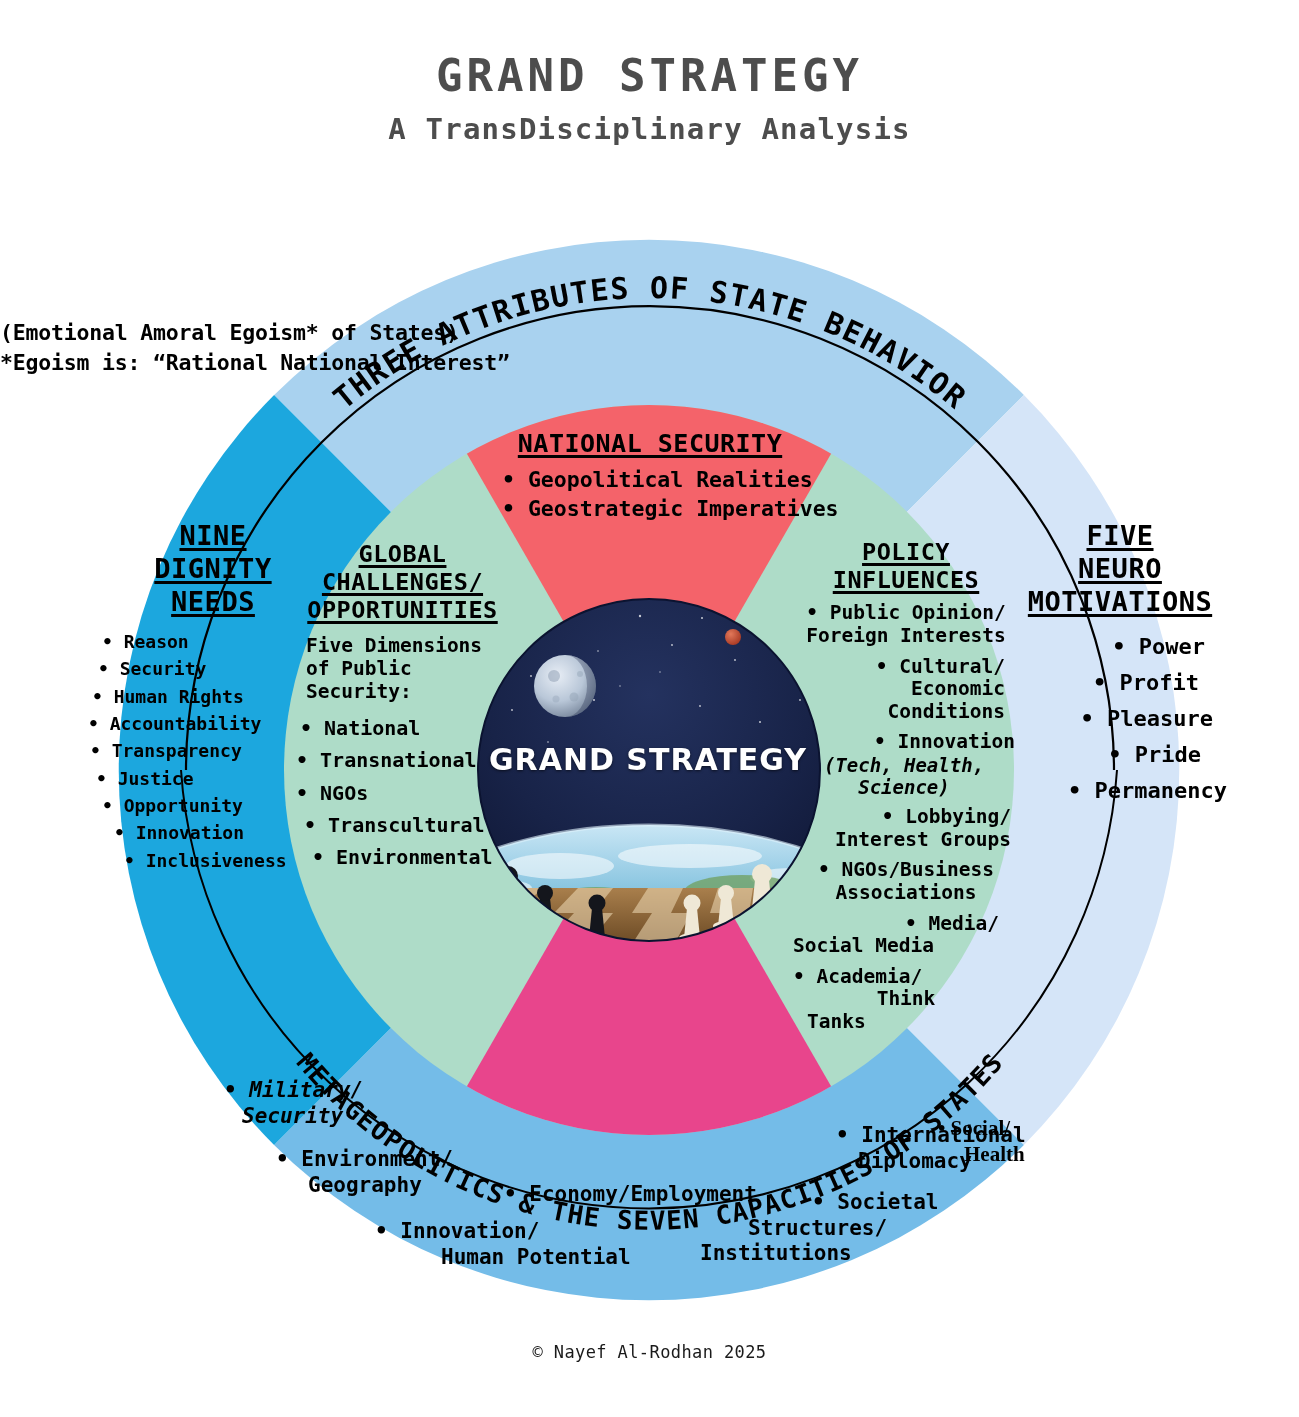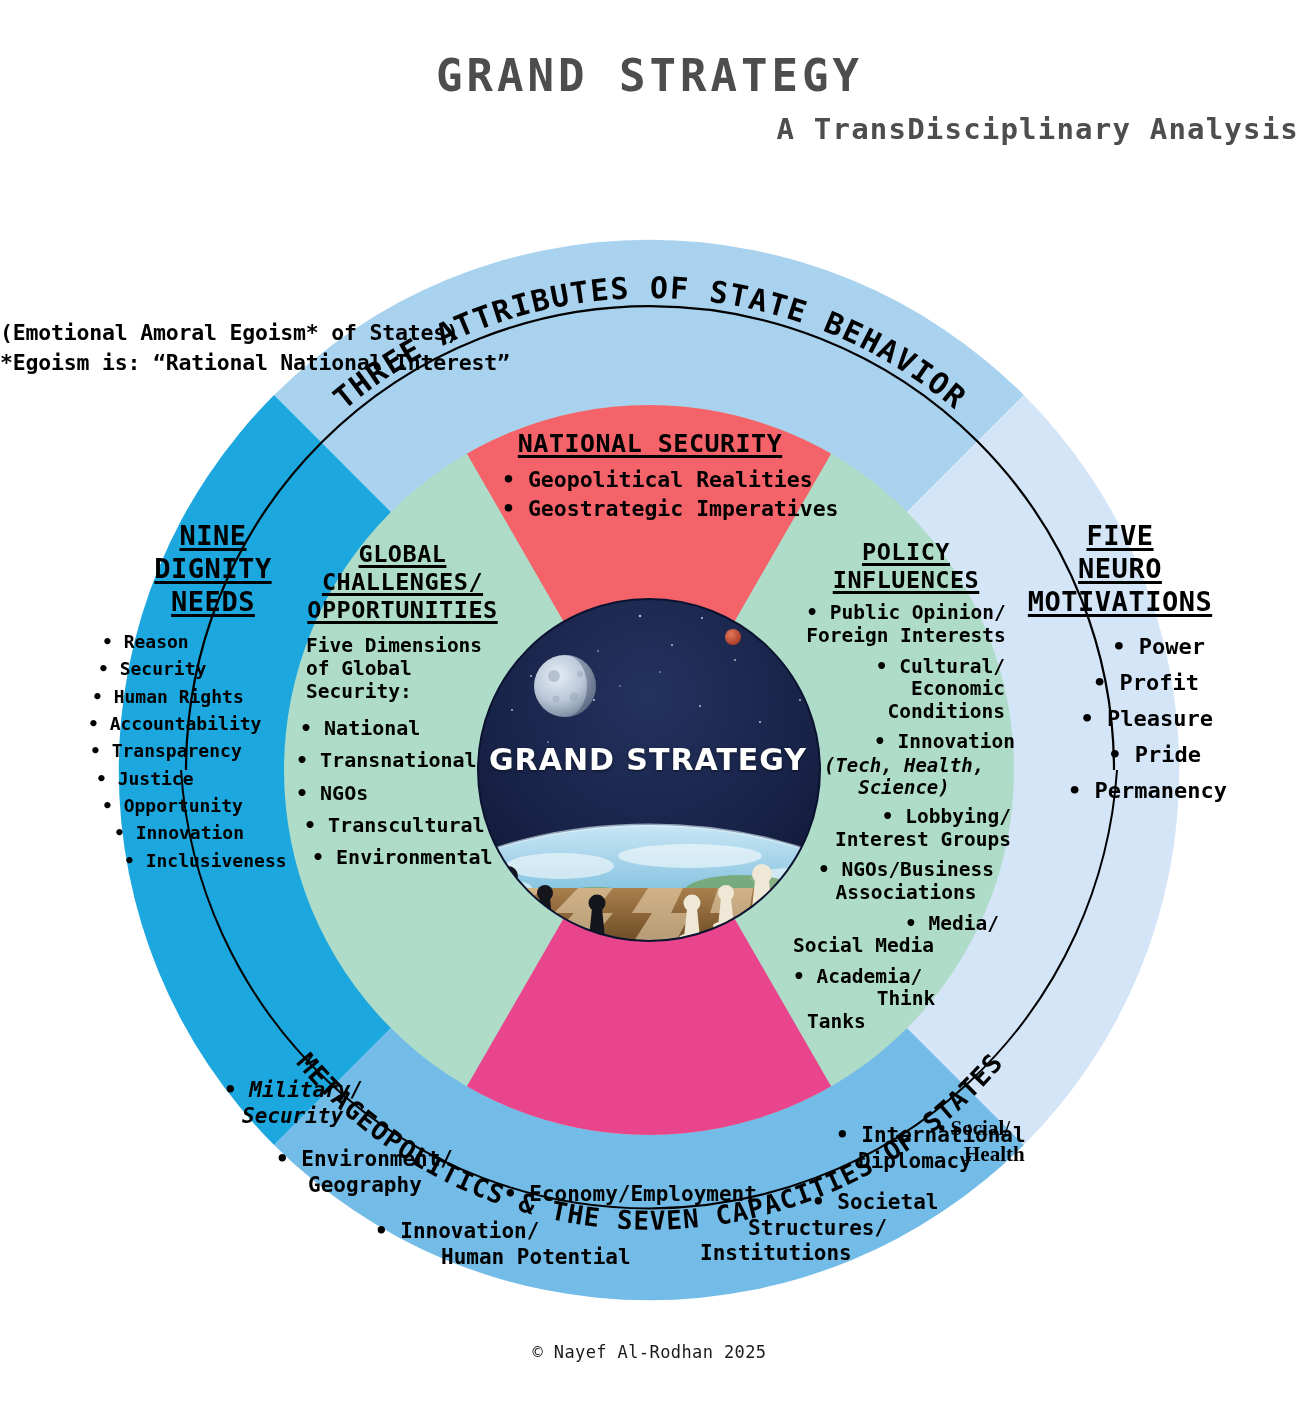--- a/index.html
+++ b/index.html
@@ -28,21 +28,20 @@
     font-weight: 600;
     line-height: 1.1;
   }
   .sub-title {
     font-family: "DejaVu Sans Mono", monospace;
     font-size: 29px;
     letter-spacing: 1.2px;
     color: #4d4d4d;
     font-weight: 600;
     margin-top: 12px;
-    text-align: right;
   }
   .copyright {
     position: absolute; left: 0; right: 0; top: 1342px;
     text-align: center;
     font-family: "DejaVu Sans Mono", monospace;
     font-size: 17px;
     color: #1a1a1a;
     letter-spacing: 0.4px;
   }
 
@@ -374,21 +373,21 @@
     </div>
   </div>
 
 
   <div class="ovl" id="global-block">
     <div class="hdr">GLOBAL</div>
     <div class="hdr">CHALLENGES/</div>
     <div class="hdr">OPPORTUNITIES</div>
     <div class="lead">
       <div>Five Dimensions</div>
-      <div>of Global</div>
+      <div>of Public</div>
       <div>Security:</div>
     </div>
     <div class="items">
       <div class="bul" style="padding-left:6px">• National</div>
       <div class="bul" style="padding-left:2px">• Transnational</div>
       <div class="bul" style="padding-left:2px">• NGOs</div>
       <div class="bul" style="padding-left:10px">• Transcultural</div>
       <div class="bul" style="padding-left:18px">• Environmental</div>
     </div>
   </div>

